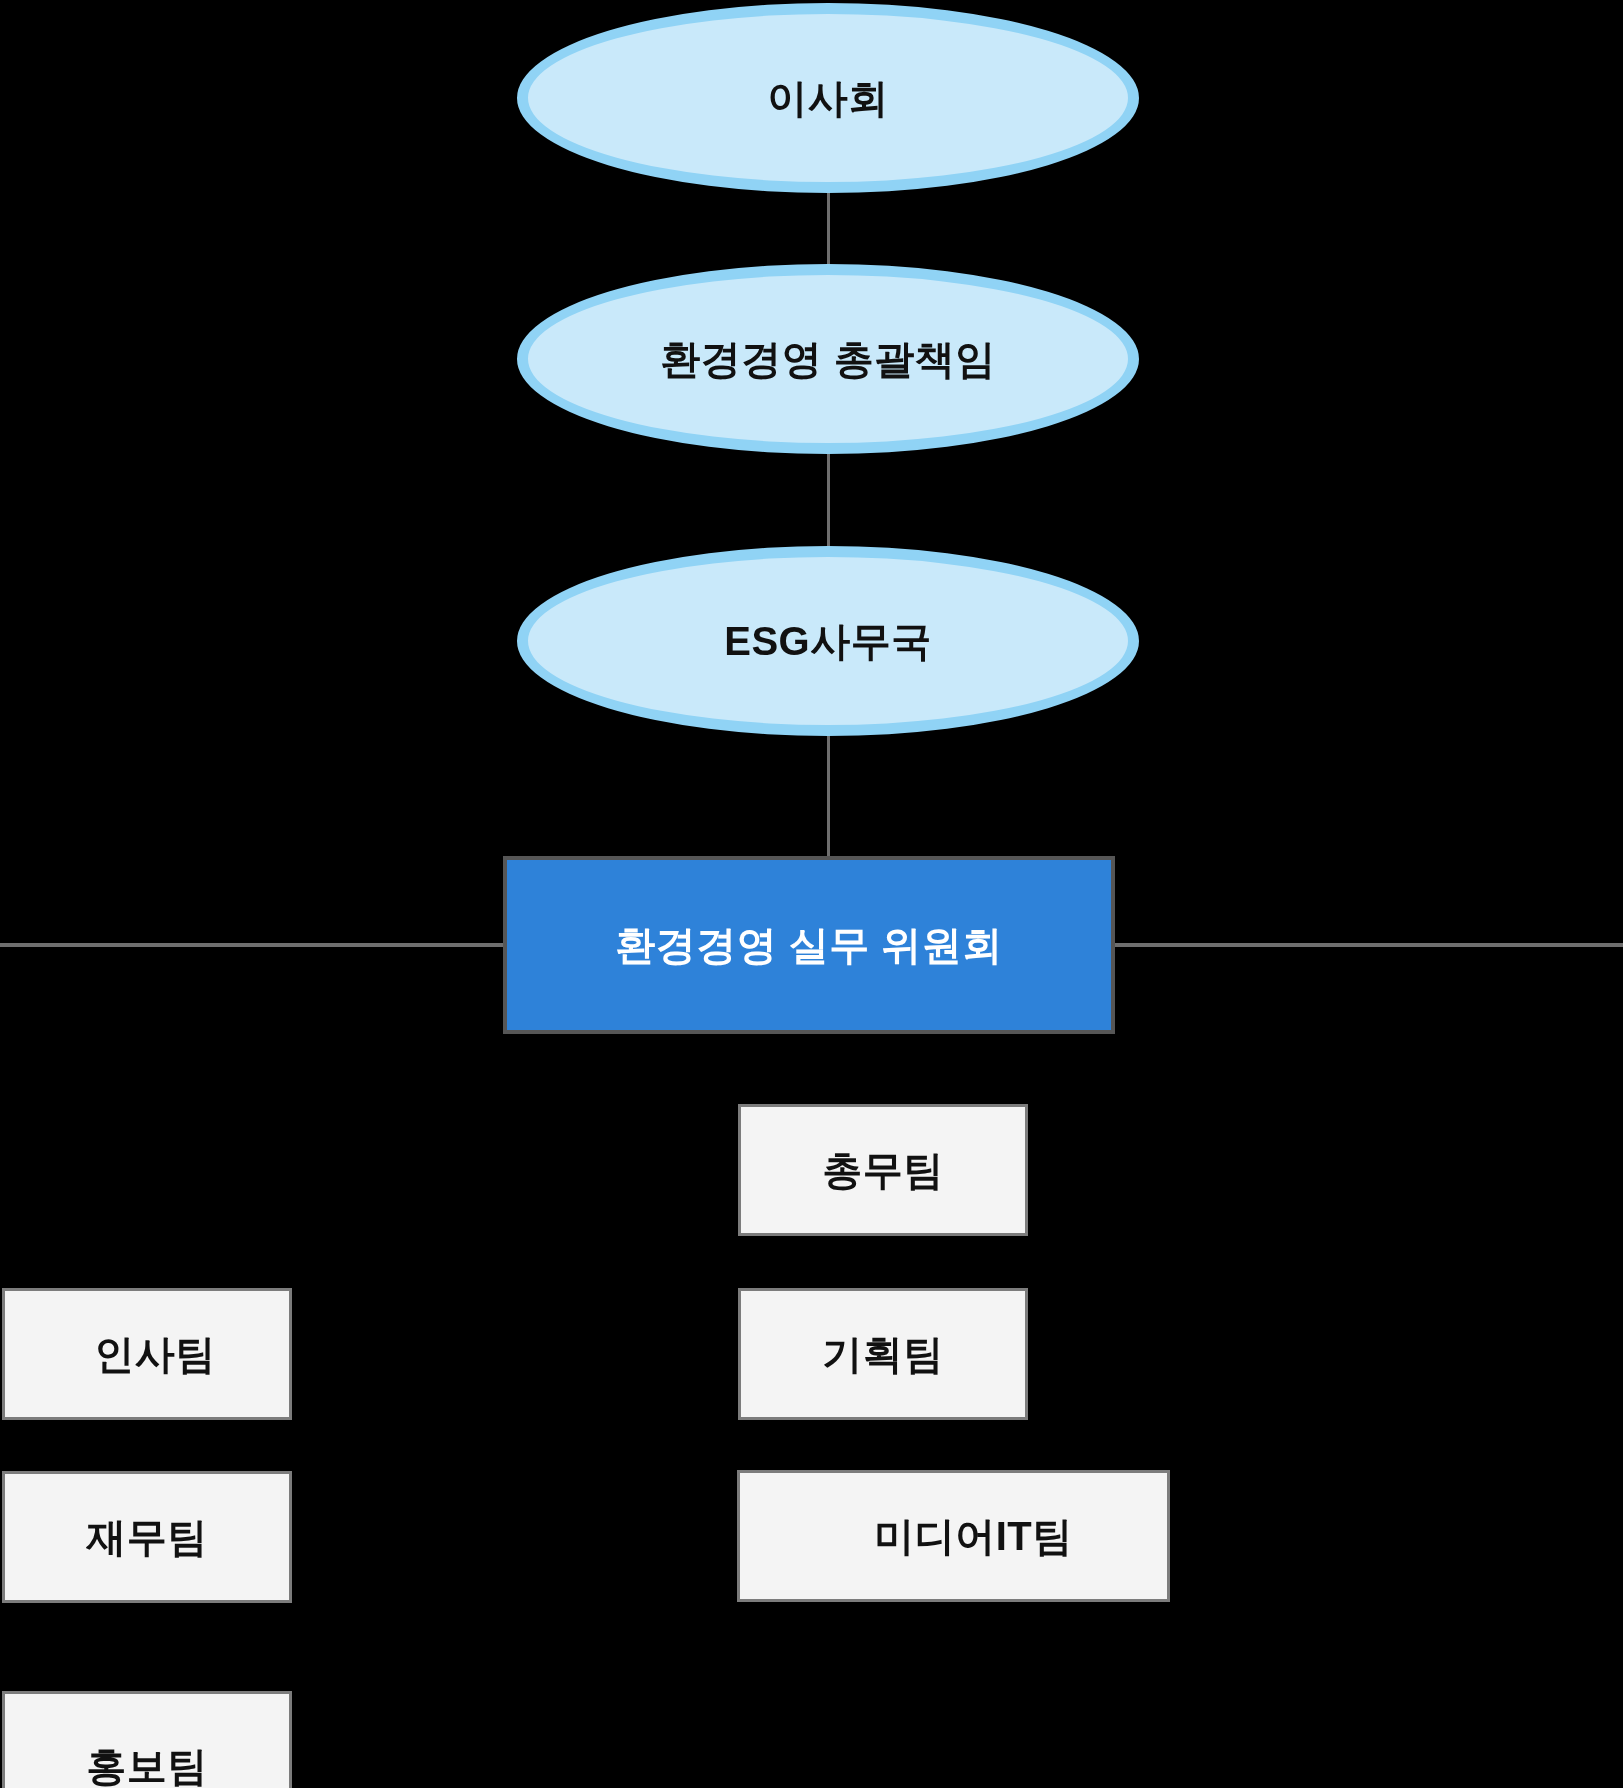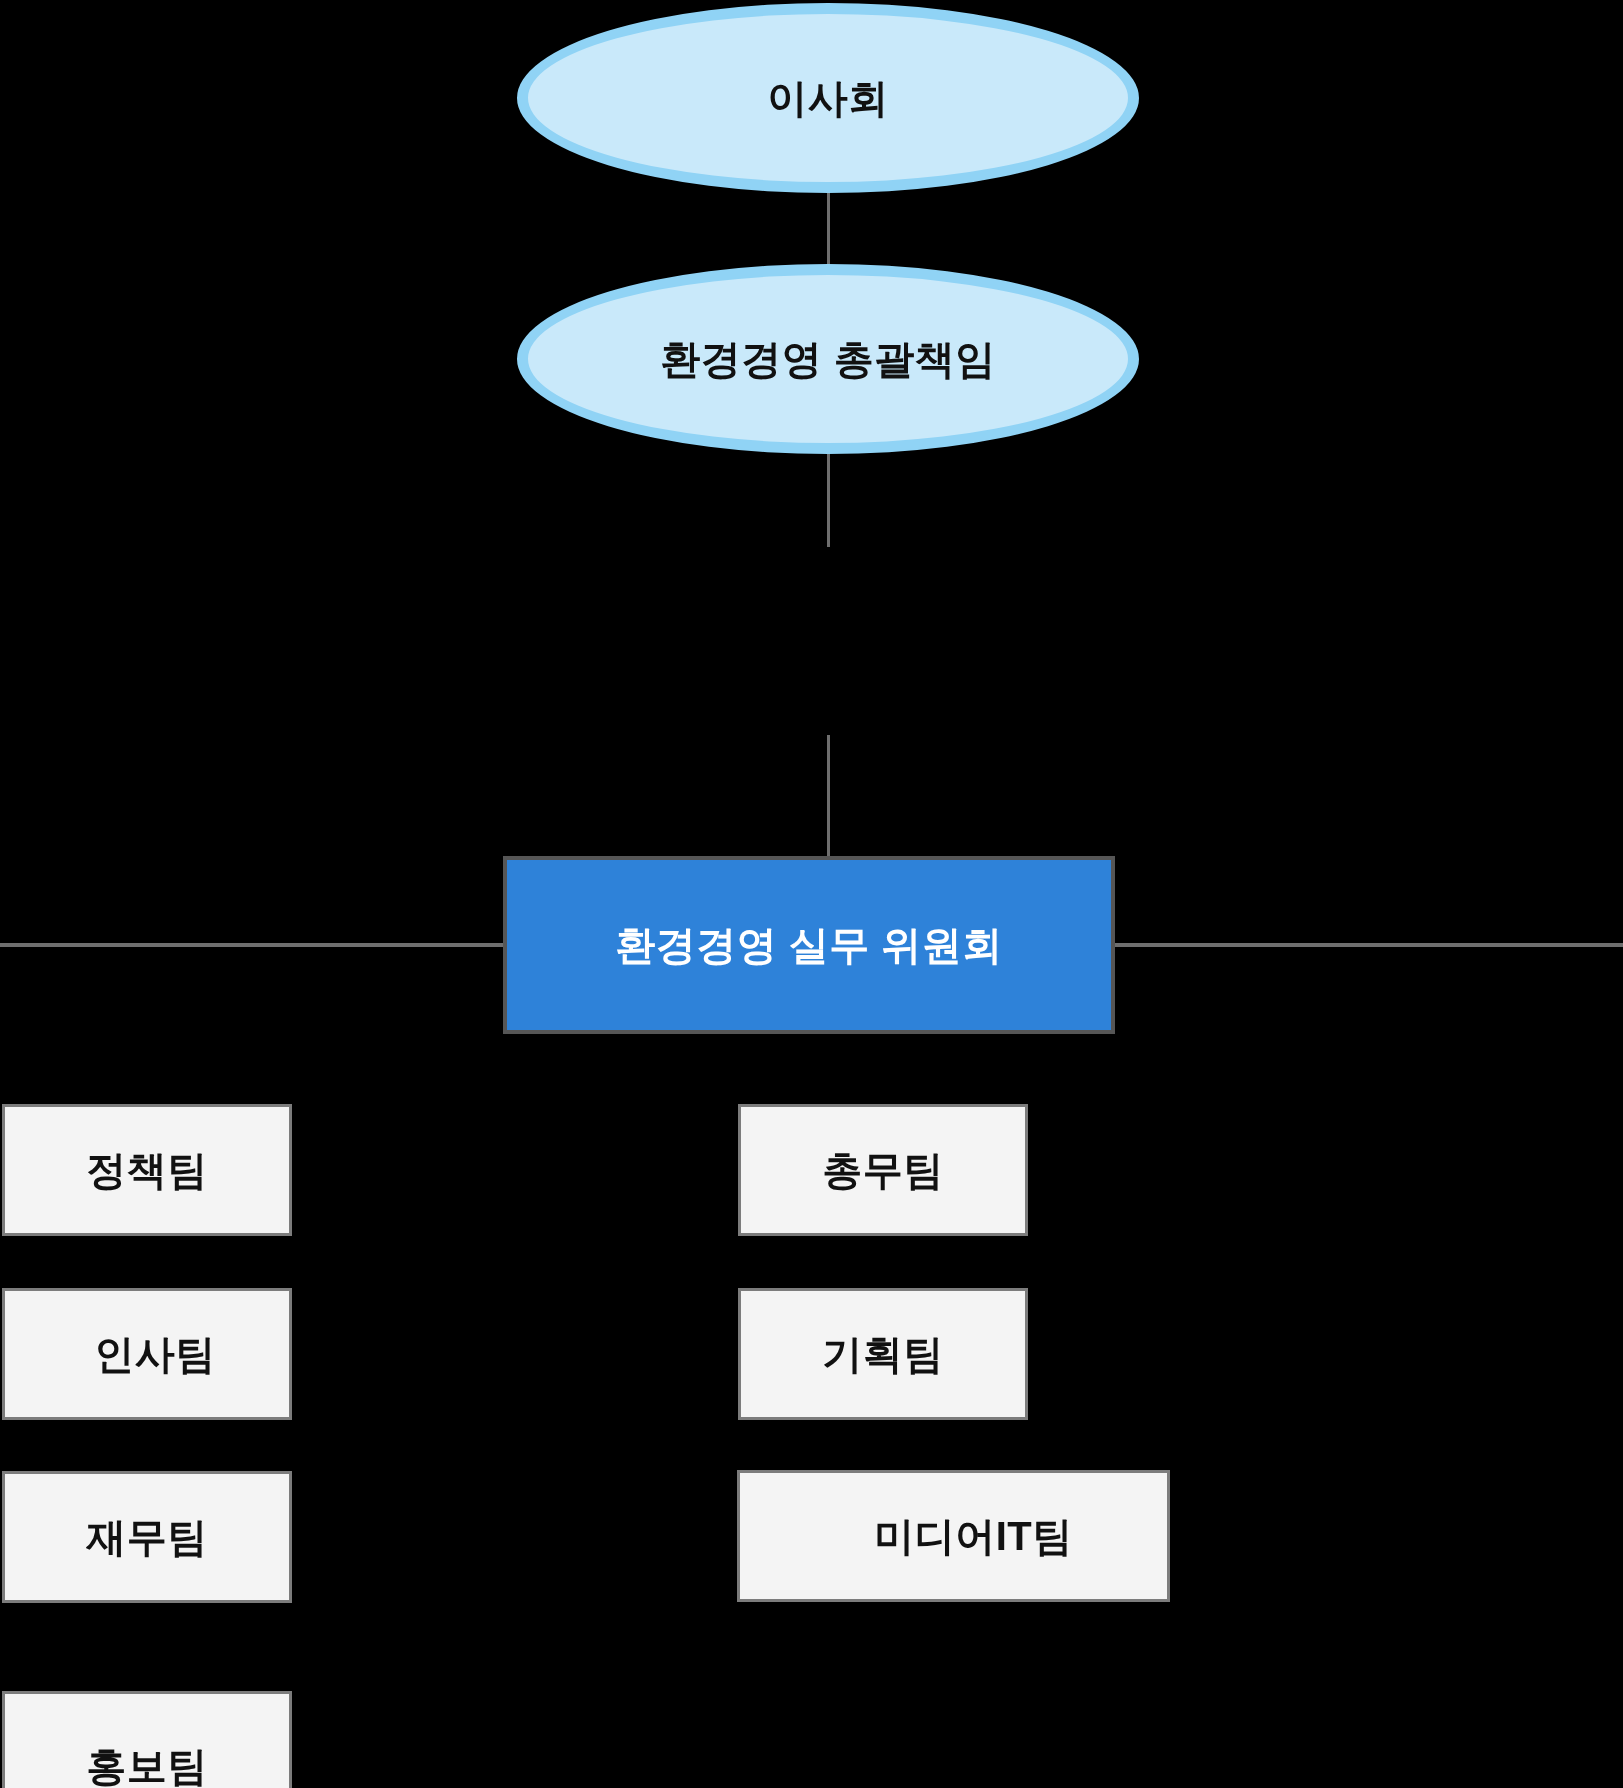--- a/index.html
+++ b/index.html
@@ -105,28 +105,28 @@
   <div class="vline vline-2"></div>
   <div class="vline vline-3"></div>
   <div class="hline"></div>
 
   <div class="ellipse ellipse-board">
     <span class="node-label">이사회</span>
   </div>
   <div class="ellipse ellipse-chief">
     <span class="node-label">환경경영 총괄책임</span>
   </div>
+  <div class="ellipse ellipse-esg">
+    <span class="node-label">ESG사무국</span>
+  </div>
 
   <div class="committee">
     <span class="node-label">환경경영 실무 위원회</span>
   </div>
 
-  <div class="team-box team-left team-l1">
-    <span class="node-label">정책팀</span>
-  </div>
   <div class="team-box team-left team-l2">
     <span class="node-label">인사팀</span>
   </div>
   <div class="team-box team-left team-l3">
     <span class="node-label">재무팀</span>
   </div>
   <div class="team-box team-left team-l4">
     <span class="node-label">홍보팀</span>
   </div>
 

